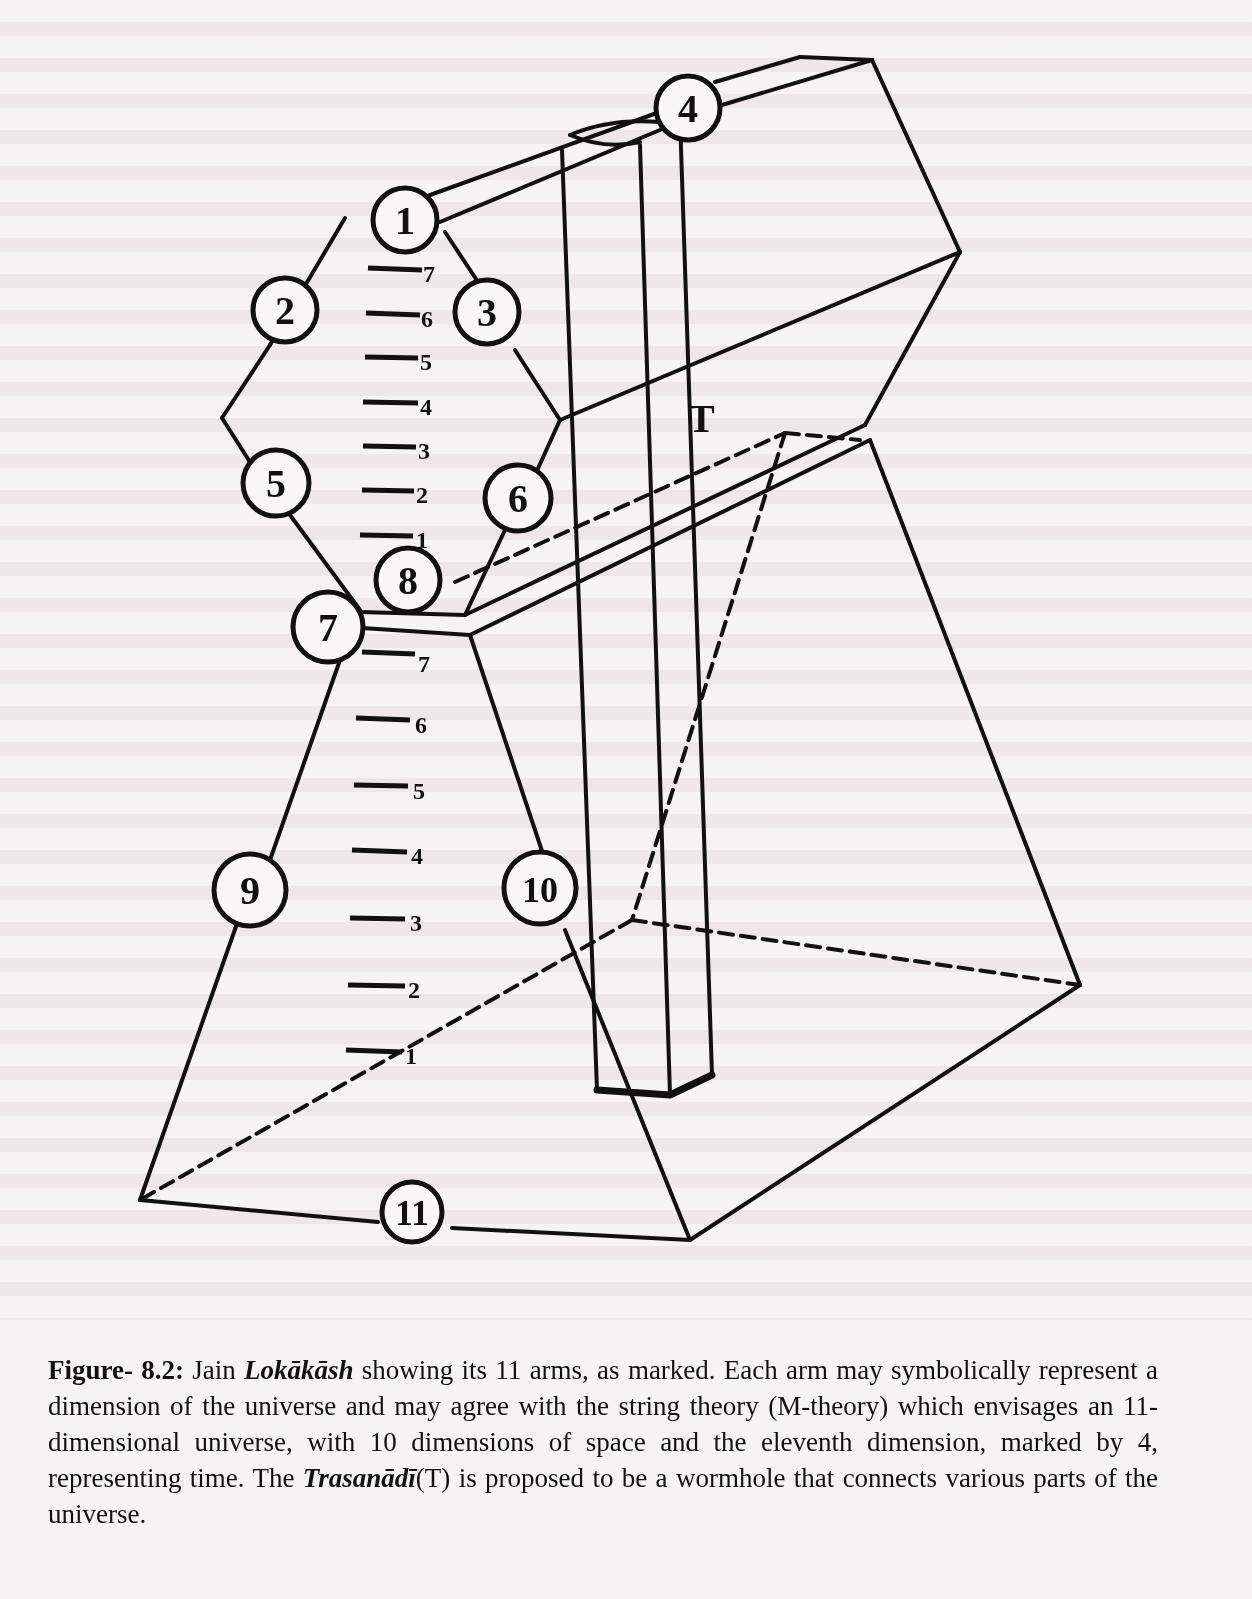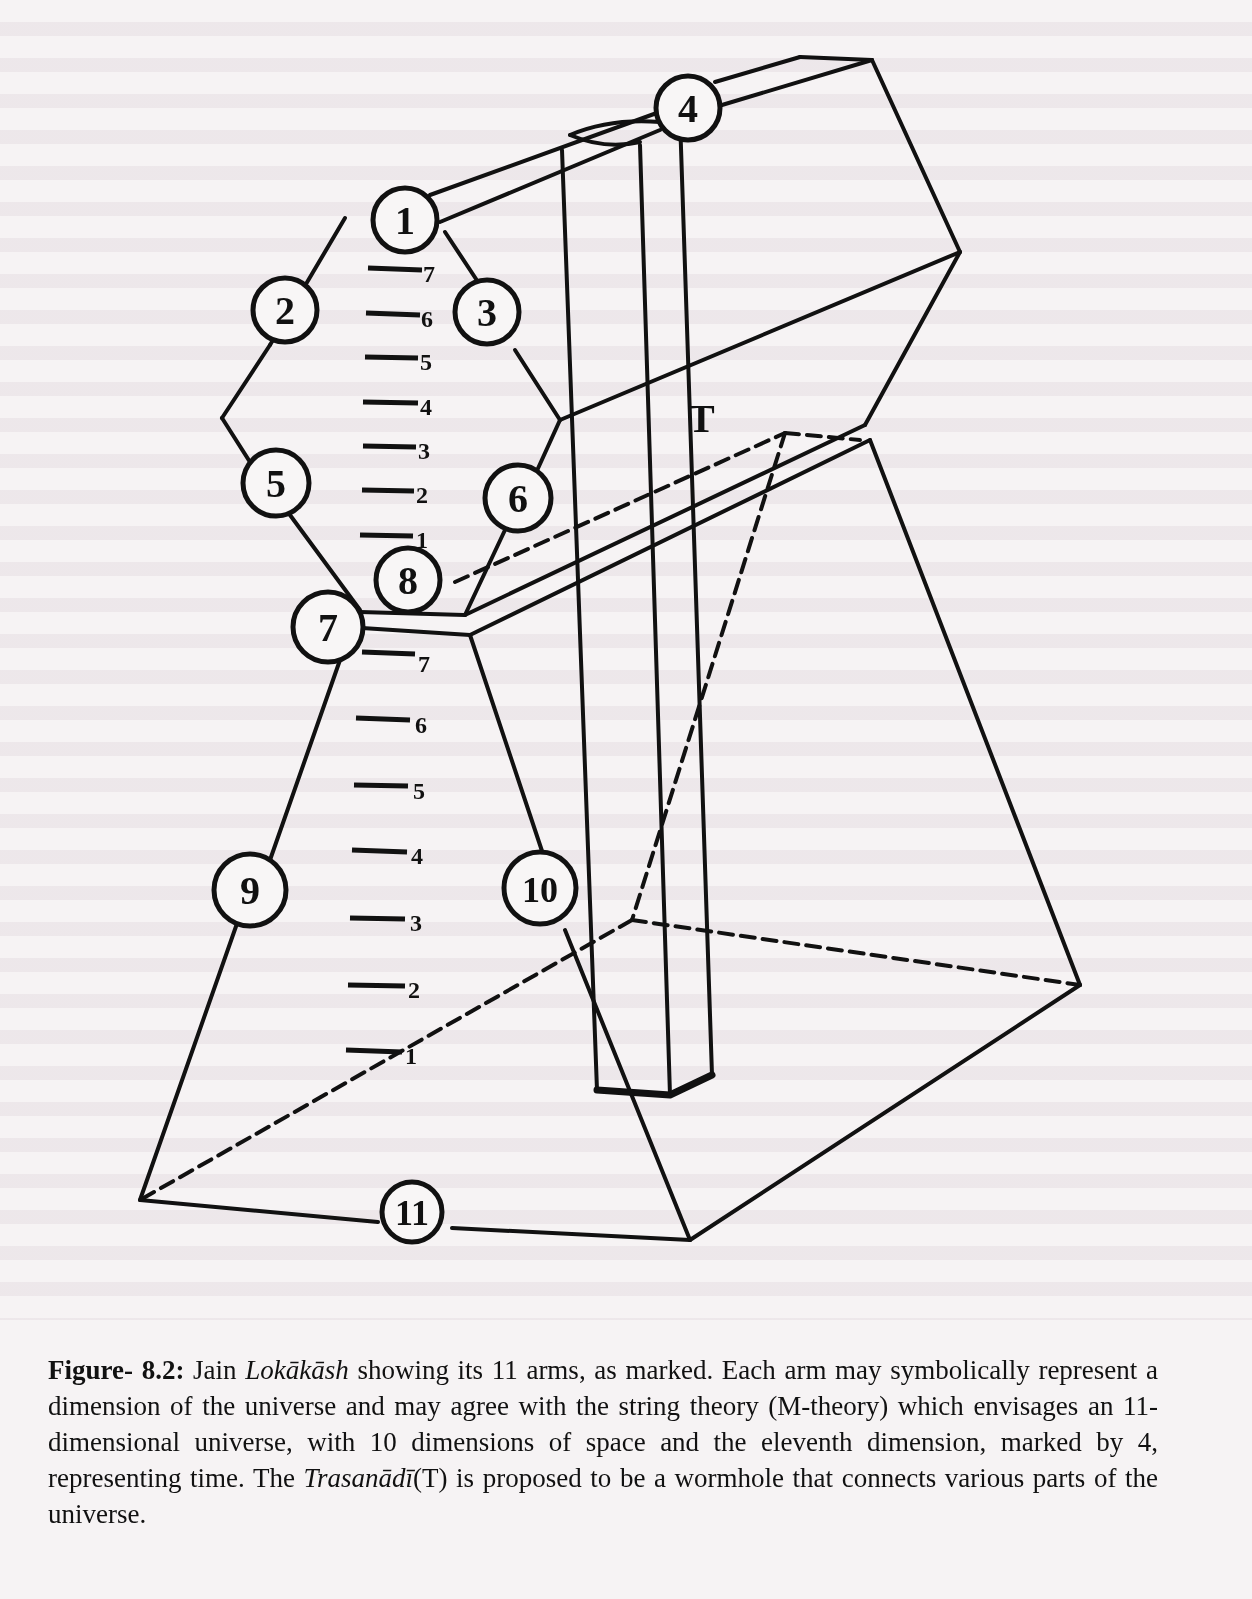--- a/index.html
+++ b/index.html
@@ -15,21 +15,21 @@
   }
   .figure-area { position: absolute; left: 0; top: 0; width: 1252px; height: 1320px; }
   svg.diagram { position: absolute; left: 0; top: 0; }
   .caption {
     position: absolute; left: 48px; top: 1352px; width: 1110px;
     font-size: 27px; line-height: 36px; color: #111;
     text-align: justify;
     font-family: "Liberation Serif", "DejaVu Serif", serif;
   }
   .caption .label { font-weight: bold; }
-  .caption i { font-style: italic; }
+  .caption i { font-style: italic; font-weight: bold; }
   .circle-label { font-family: "Liberation Serif", "DejaVu Serif", serif; font-weight: bold; }
   .tick-label { font-family: "Liberation Serif", "DejaVu Serif", serif; font-weight: bold; }
 </style>
 </head>
 <body>
 
 <div class="page-bg"></div>
 
 <div class="figure-area">
   <svg class="diagram" width="1252" height="1320" viewBox="0 0 1252 1320">

